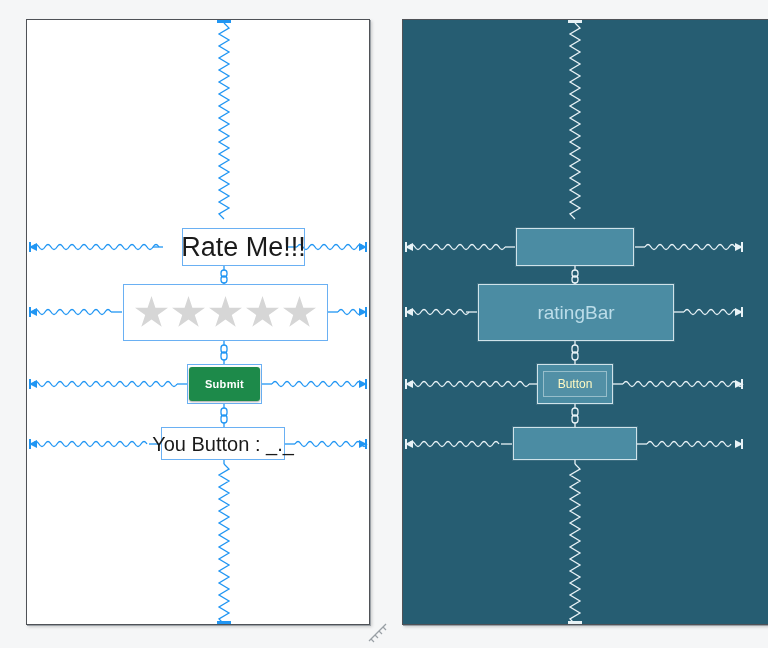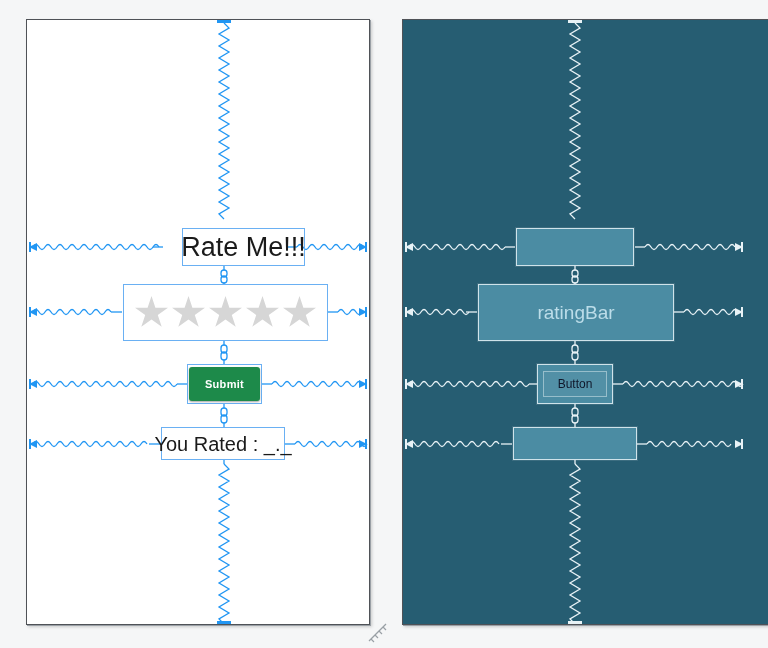--- a/index.html
+++ b/index.html
@@ -61,21 +61,21 @@
   }
   .b-label{font-size:18px;color:#bcdde9;}
 
   #bw-title{left:113px;top:208px;width:118px;height:38px;}
   #bw-rating{left:75px;top:264px;width:196px;height:57px;}
   #bw-rating .b-label{font-size:19px;}
   #bw-submit{left:134px;top:344px;width:76px;height:40px;}
   .btn-inner{
     width:62px;height:24px;border:1px solid rgba(207,227,234,.55);
     display:flex;align-items:center;justify-content:center;
-    font-size:12px;color:#0f172a;background:rgba(255,255,255,.04);
+    font-size:12px;color:#fef9c3;background:rgba(255,255,255,.04);
   }
   #bw-result{left:110px;top:407px;width:124px;height:33px;}
 
   
   #resize-handle{
     position:absolute;left:366px;top:620px;width:24px;height:24px;
   }
 </style>
 </head>
 <body>
@@ -173,21 +173,21 @@
         </div>
       </div>
 
       <div id="w-submit" class="w d-w">
         <div class="mat-btn">
           <span>Submit</span>
         </div>
       </div>
 
       <div id="w-result" class="w d-w">
-        <span class="d-label">You Rated : _._</span>
+        <span class="d-label">You Button : _._</span>
       </div>
 
     </div>
   </div>
 
   <div id="blueprint-surface" class="device">
     <div class="surface-inner">
 
       <svg width="342" height="604" viewBox="0 0 342 604" style="position:absolute;left:0;top:0;">
         <g stroke="#e8f2f6" fill="none" stroke-width="1.3">

